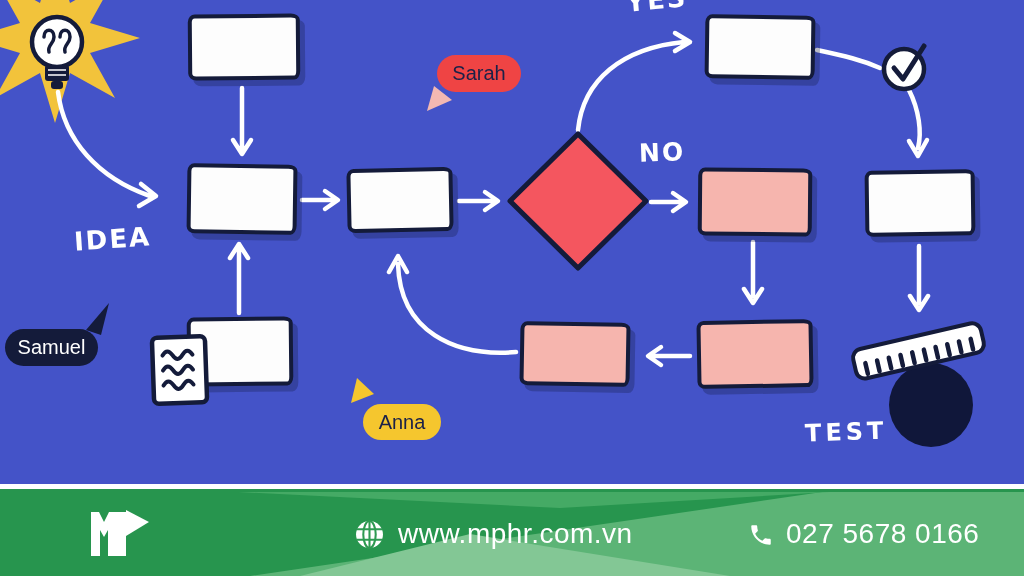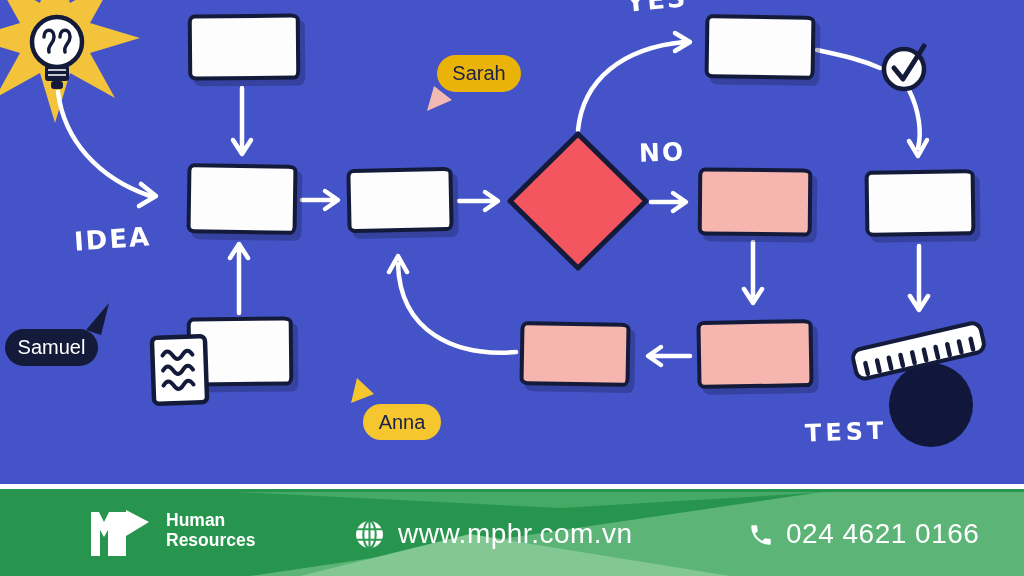--- a/index.html
+++ b/index.html
@@ -17,21 +17,21 @@
     z-index:10;
   }
   .node.pink { background:#f6b5ae; }
 
   
   .pill {
     position:absolute; display:flex; align-items:center; justify-content:center;
     border-radius:19px; font-size:20px; font-weight:500; z-index:30;
     font-family:"Liberation Sans", sans-serif;
   }
-  .pill.sarah  { left:437px; top:55px;  width:84px; height:37px; background:#eab308; color:#1b2148; }
+  .pill.sarah  { left:437px; top:55px;  width:84px; height:37px; background:#ef4444; color:#1b2148; }
   .pill.samuel { left:5px;   top:329px; width:93px; height:37px; background:#141b3a; color:#ffffff; }
   .pill.anna   { left:363px; top:404px; width:78px; height:36px; background:#f5c62e; color:#1b2148; }
 
   
   .hand {
     position:absolute; color:#ffffff; font-family:"DejaVu Sans", sans-serif;
     font-weight:bold; z-index:30; letter-spacing:2px;
   }
   .lbl-idea { left:74px;  top:224px; font-size:26px; transform:rotate(-4deg); }
   .lbl-no   { left:639px; top:138px; font-size:25px; transform:rotate(-2deg); }
@@ -157,31 +157,27 @@
       <polygon points="238,4 830,4 560,20" fill="#45aa65"></polygon>
       <polygon points="300,88 730,88 470,46" fill="#83c795"></polygon>
     </svg>
   </div>
 
   <svg class="logo-svg" width="76" height="52" viewBox="0 0 62 52">
     <path d="M2 50 L2 6 L10 6 L15 16 L20 6 L28 6 L28 50 L19 50 L19 24 L15 31 L11 24 L11 50 Z" fill="#ffffff"></path>
     <path d="M28 6 L37 6 L37 50 L28 50 Z" fill="#ffffff"></path>
     <polygon points="37,4 60,16 37,30" fill="#ffffff"></polygon>
   </svg>
-  <div class="brand-text">
-    <div>Human</div>
-    <div>Resources</div>
-  </div>
 
   <svg class="globe-svg" width="29" height="29" viewBox="0 0 28 28">
     <circle cx="14" cy="14" r="13" fill="#ffffff"></circle>
     <g fill="none" stroke="#2f9a52" stroke-width="2">
       <ellipse cx="14" cy="14" rx="6" ry="13"></ellipse>
       <path d="M1.8 9 H26.2 M1.8 19 H26.2 M14 1 V27"></path>
     </g>
   </svg>
   <div class="site">www.mphr.com.vn</div>
 
   <svg class="phone-svg" width="26" height="26" viewBox="0 0 24 24">
     <path fill="#ffffff" d="M6.62 10.79c1.44 2.83 3.76 5.14 6.59 6.59l2.2-2.2c.27-.27.67-.36 1.02-.24 1.12.37 2.33.57 3.57.57.55 0 1 .45 1 1V20c0 .55-.45 1-1 1-9.39 0-17-7.61-17-17 0-.55.45-1 1-1h3.5c.55 0 1 .45 1 1 0 1.25.2 2.45.57 3.57.11.35.03.74-.25 1.02l-2.2 2.2z"></path>
   </svg>
-  <div class="phone">024 4621 0166</div>
+  <div class="phone">027 5678 0166</div>
 </div>
 
 </body></html>

